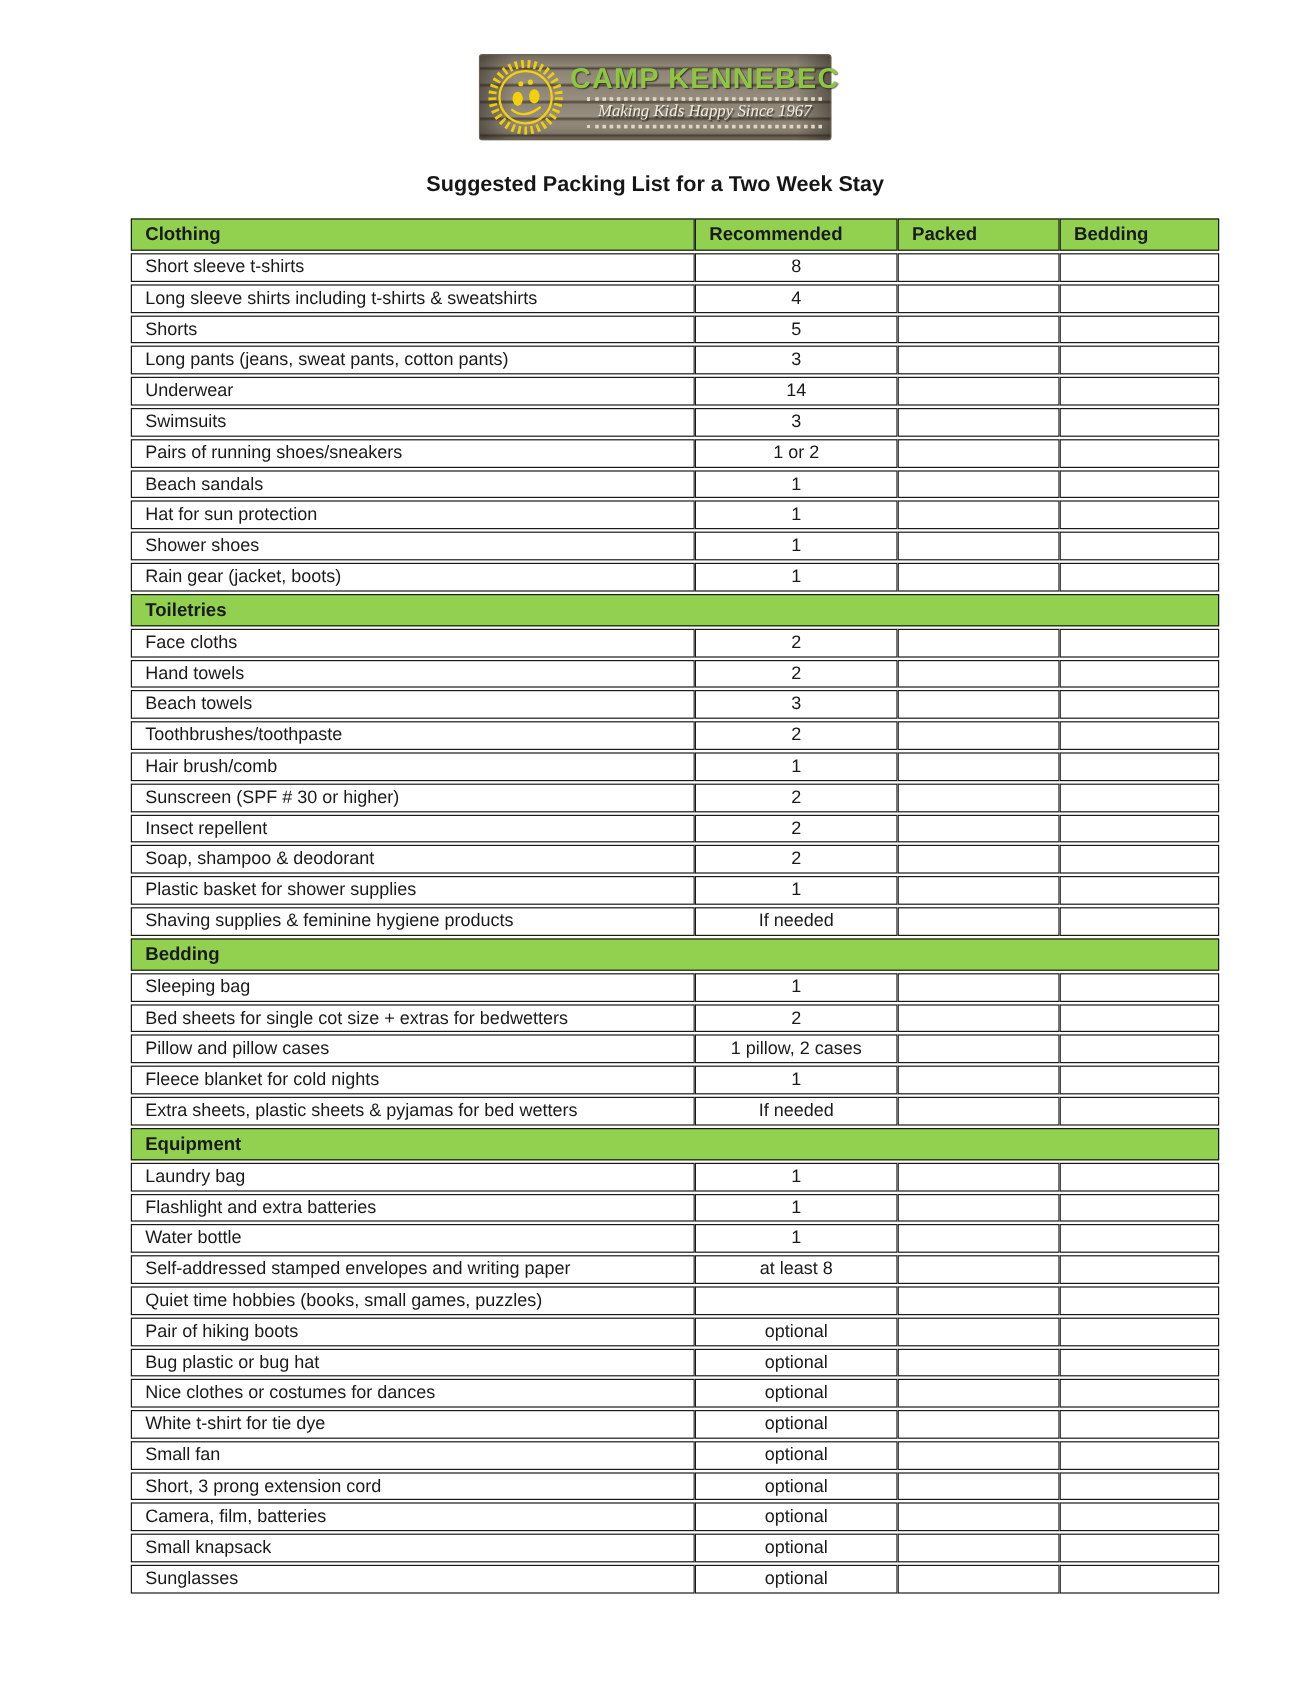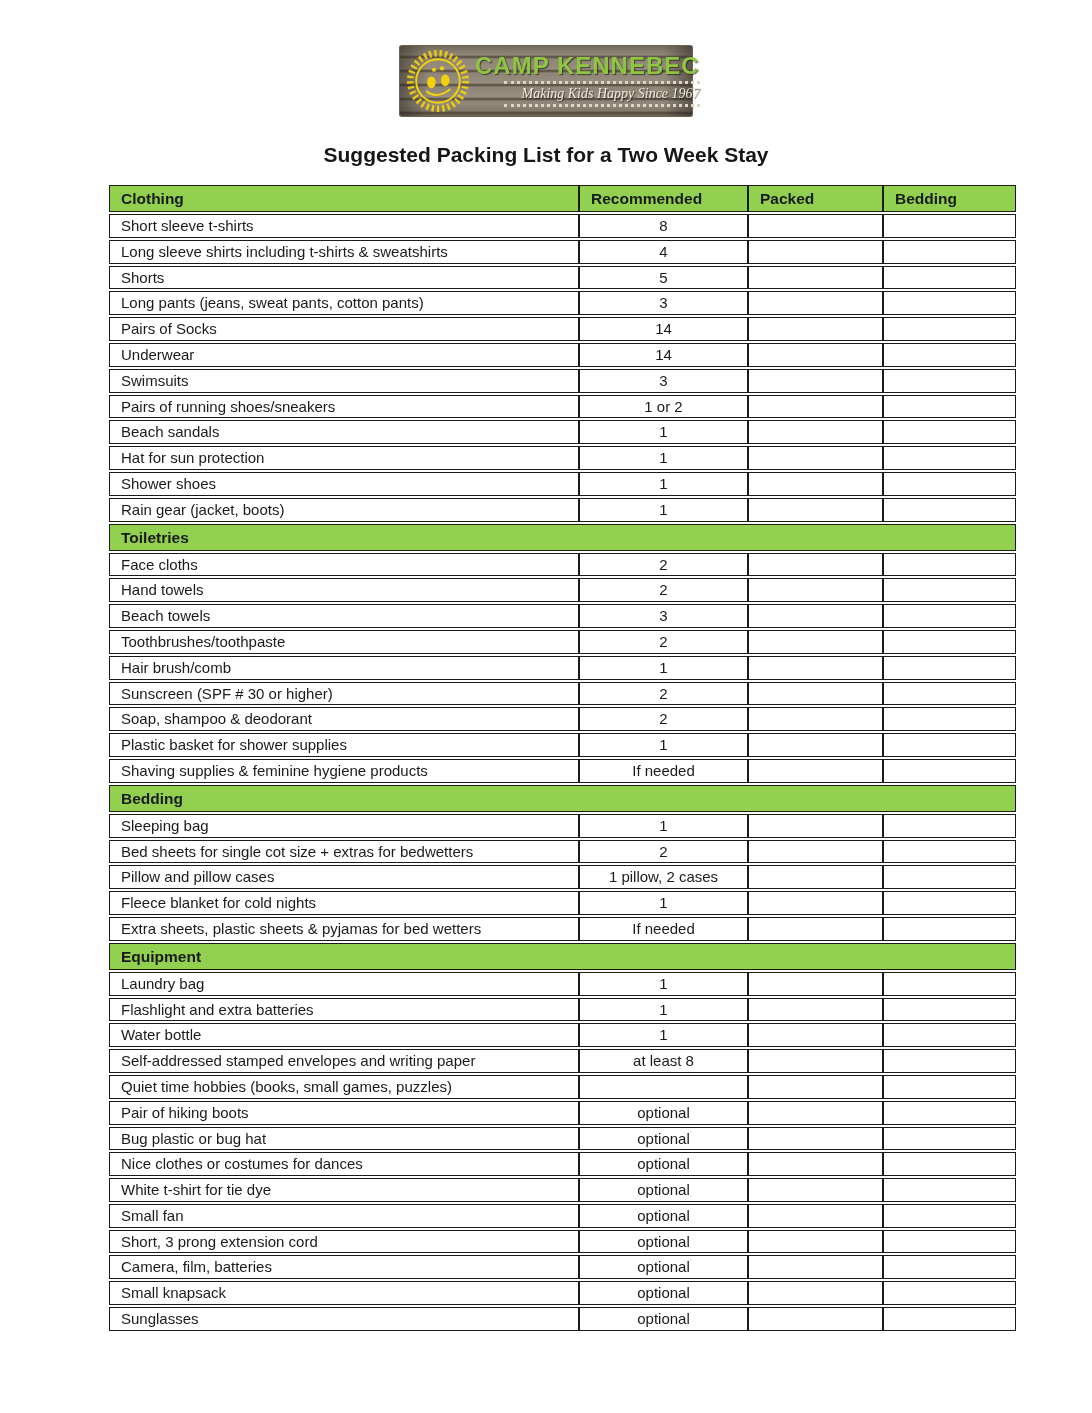--- a/index.html
+++ b/index.html
@@ -25,40 +25,40 @@
     border-radius:3px;
     display:flex;align-items:center;
     padding:4px 10px 4px 6px;
     background:
       linear-gradient(90deg, rgba(35,30,24,.50) 0%, rgba(35,30,24,0) 10%, rgba(35,30,24,0) 90%, rgba(35,30,24,.50) 100%),
       linear-gradient(180deg, rgba(60,52,42,.35) 0%, rgba(60,52,42,0) 18%, rgba(60,52,42,0) 82%, rgba(60,52,42,.45) 100%),
       repeating-linear-gradient(180deg, #8e8576 0px, #978e7f 10px, #50483b 12px, #8e8576 14px);
     box-shadow:0 0 0 1px #6b6254 inset;
   }
   .sun-wrap{flex:0 0 66px;height:66px;margin-right:4px;}
-  .logo-text{flex:1;display:flex;flex-direction:column;align-items:flex-end;}
+  .logo-text{flex:1;display:flex;flex-direction:column;align-items:center;}
   .logo-name{
     font-weight:bold;font-size:24px;letter-spacing:1px;
     color:var(--brand-green);
     text-shadow:1px 1px 1px rgba(0,0,0,.55);
     white-space:nowrap;
     line-height:26px;
   }
   .dotted-rule{width:196px;border-top:3px dotted #ddd6c4;height:0;margin:2px 0;}
   .logo-tagline{
     font-family:"Liberation Serif", serif;font-style:italic;
     font-size:14px;color:#efe9da;white-space:nowrap;
     text-shadow:1px 1px 1px rgba(0,0,0,.6);
     line-height:16px;
   }
 
   
   .doc-title{
     text-align:center;
-    font-size:21px;font-weight:bold;color:#161616;
+    font-size:18px;font-weight:bold;color:#161616;
     margin-top:26px;
   }
 
   
   table.packing{
     margin:16px 0 0 93px;
     width:907px;
     table-layout:fixed;
     border-collapse:separate;
     border-spacing:0 2px;
@@ -152,26 +152,20 @@
           <td class="cell-packed"></td>
           <td class="cell-ret"></td>
         </tr>
         <tr>
           <td class="cell-item">Long pants (jeans, sweat pants, cotton pants)</td>
           <td class="cell-rec">3</td>
           <td class="cell-packed"></td>
           <td class="cell-ret"></td>
         </tr>
         <tr>
-          <td class="cell-item">Pairs of Socks</td>
-          <td class="cell-rec">14</td>
-          <td class="cell-packed"></td>
-          <td class="cell-ret"></td>
-        </tr>
-        <tr>
           <td class="cell-item">Underwear</td>
           <td class="cell-rec">14</td>
           <td class="cell-packed"></td>
           <td class="cell-ret"></td>
         </tr>
         <tr>
           <td class="cell-item">Swimsuits</td>
           <td class="cell-rec">3</td>
           <td class="cell-packed"></td>
           <td class="cell-ret"></td>
@@ -239,20 +233,26 @@
           <td class="cell-packed"></td>
           <td class="cell-ret"></td>
         </tr>
         <tr>
           <td class="cell-item">Sunscreen (SPF # 30 or higher)</td>
           <td class="cell-rec">2</td>
           <td class="cell-packed"></td>
           <td class="cell-ret"></td>
         </tr>
         <tr>
+          <td class="cell-item">Insect repellent</td>
+          <td class="cell-rec">2</td>
+          <td class="cell-packed"></td>
+          <td class="cell-ret"></td>
+        </tr>
+        <tr>
           <td class="cell-item">Soap, shampoo &amp; deodorant</td>
           <td class="cell-rec">2</td>
           <td class="cell-packed"></td>
           <td class="cell-ret"></td>
         </tr>
         <tr>
           <td class="cell-item">Plastic basket for shower supplies</td>
           <td class="cell-rec">1</td>
           <td class="cell-packed"></td>
           <td class="cell-ret"></td>

